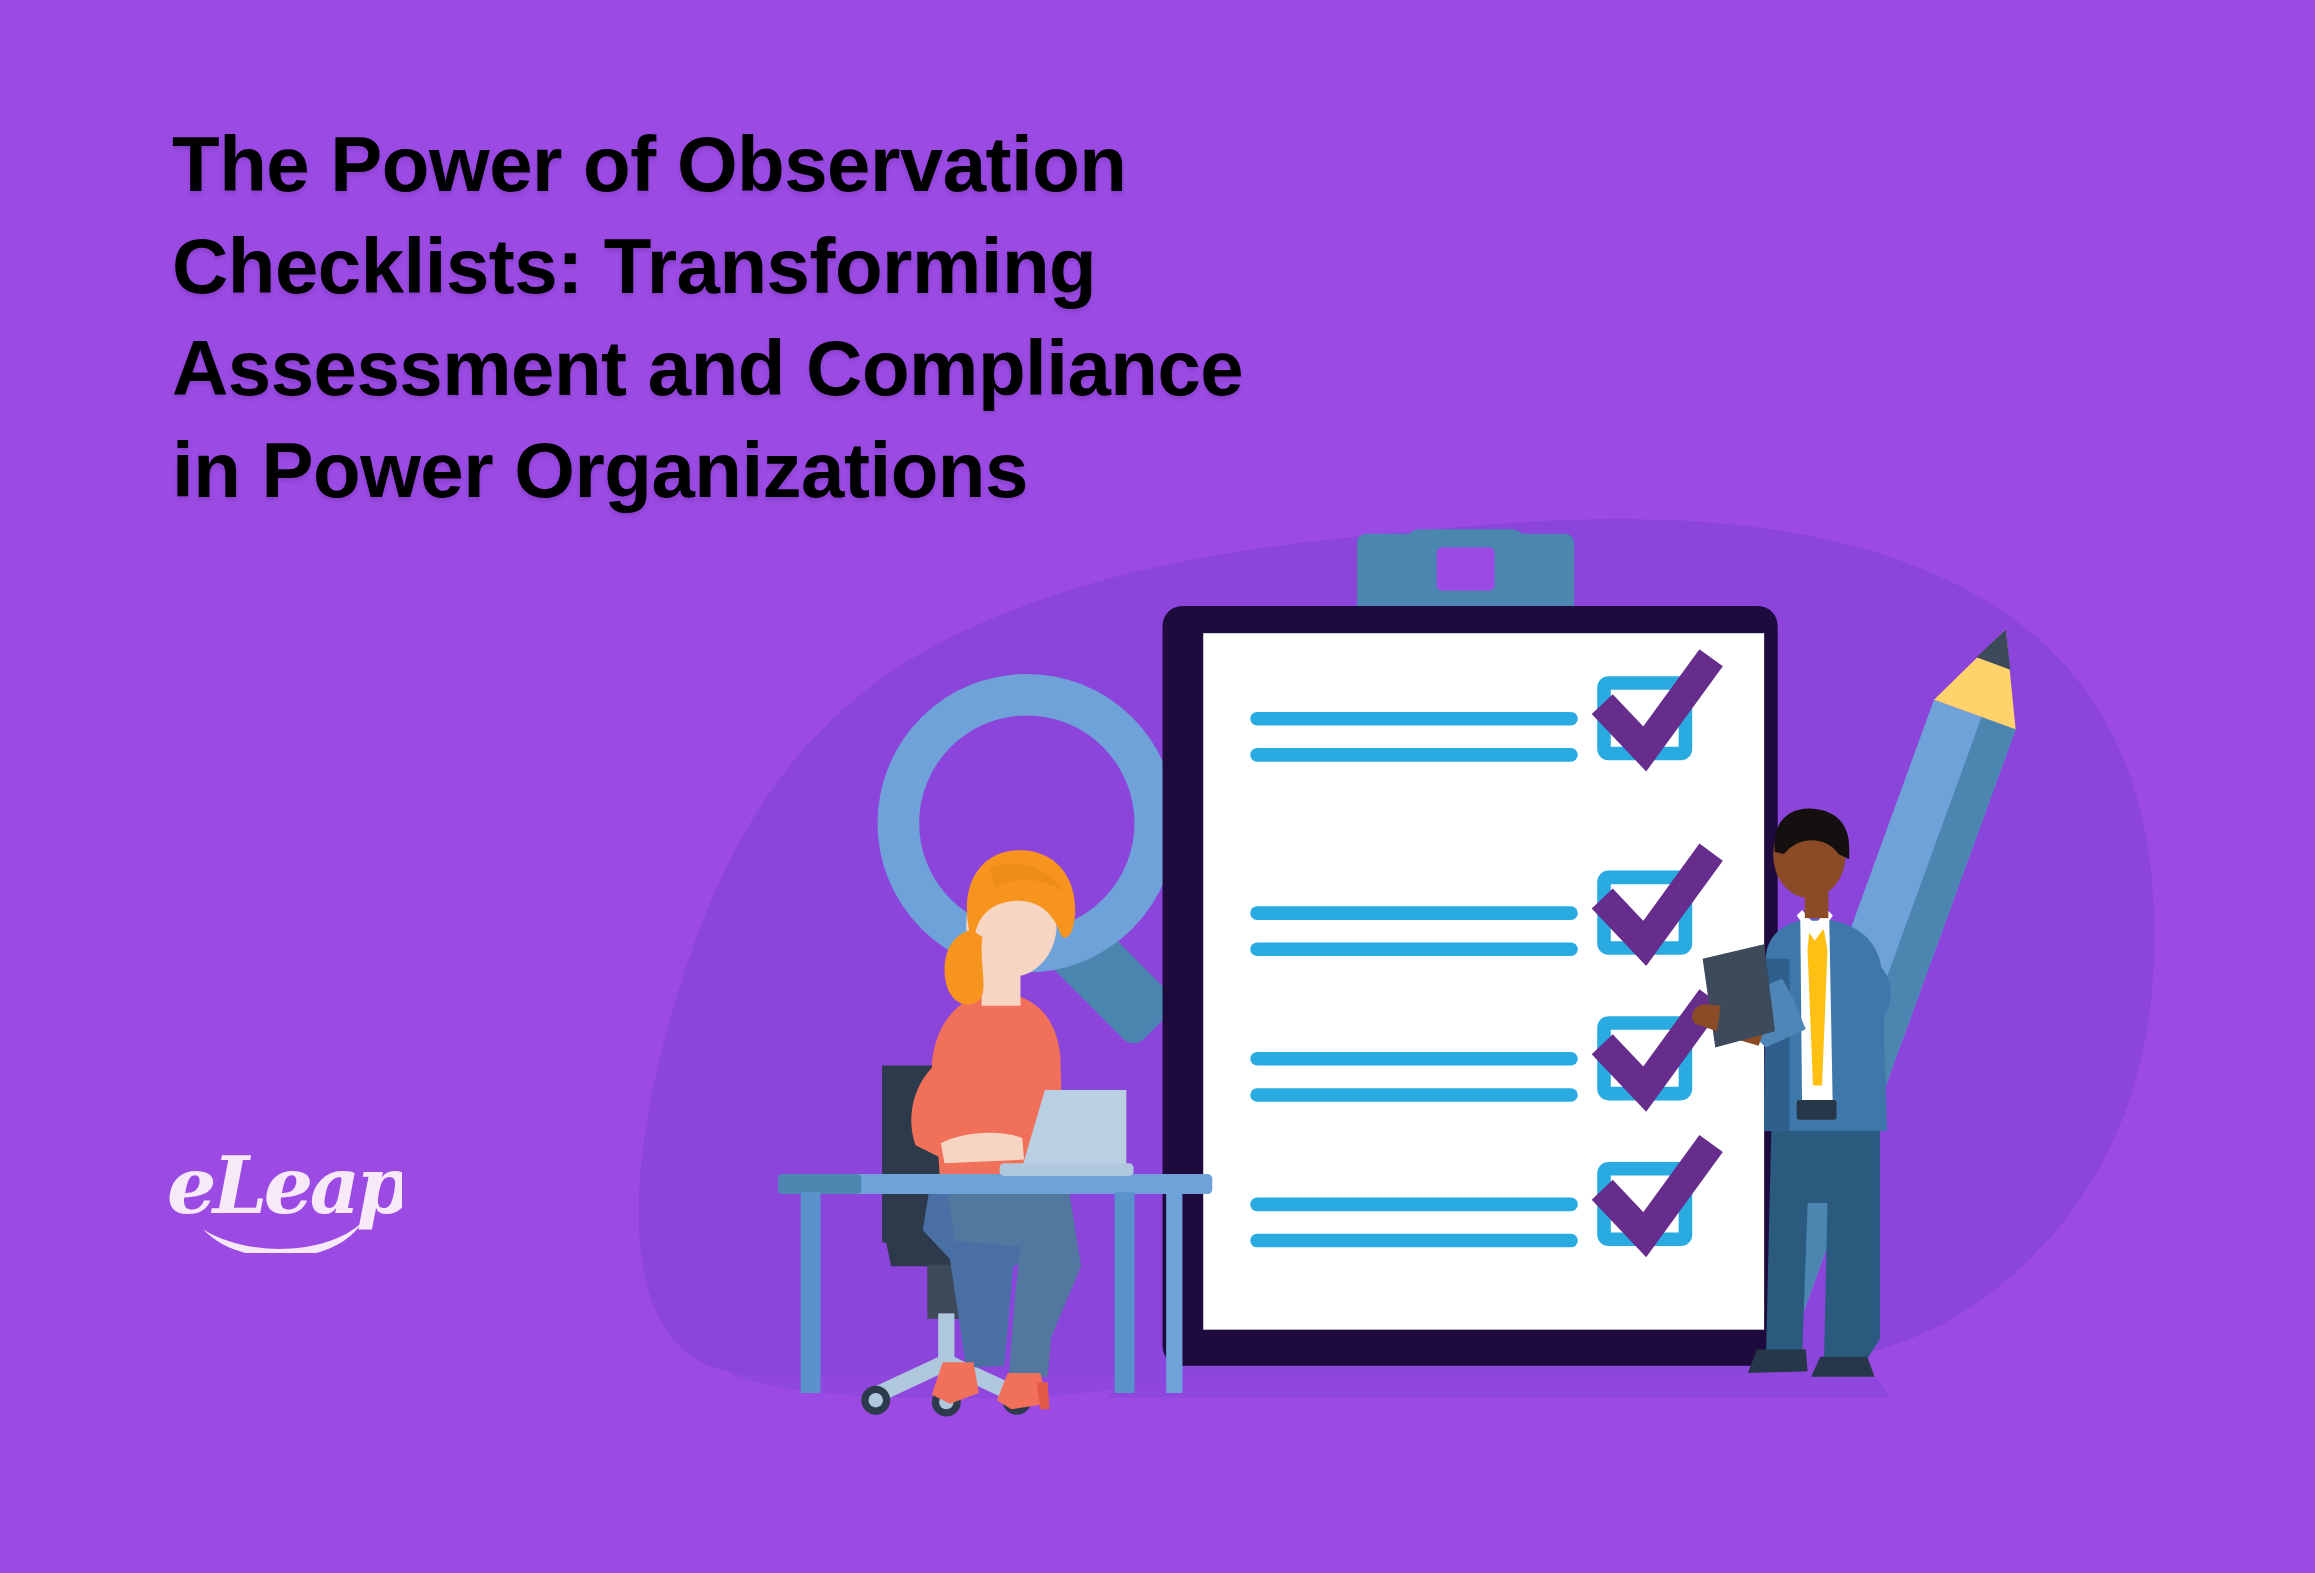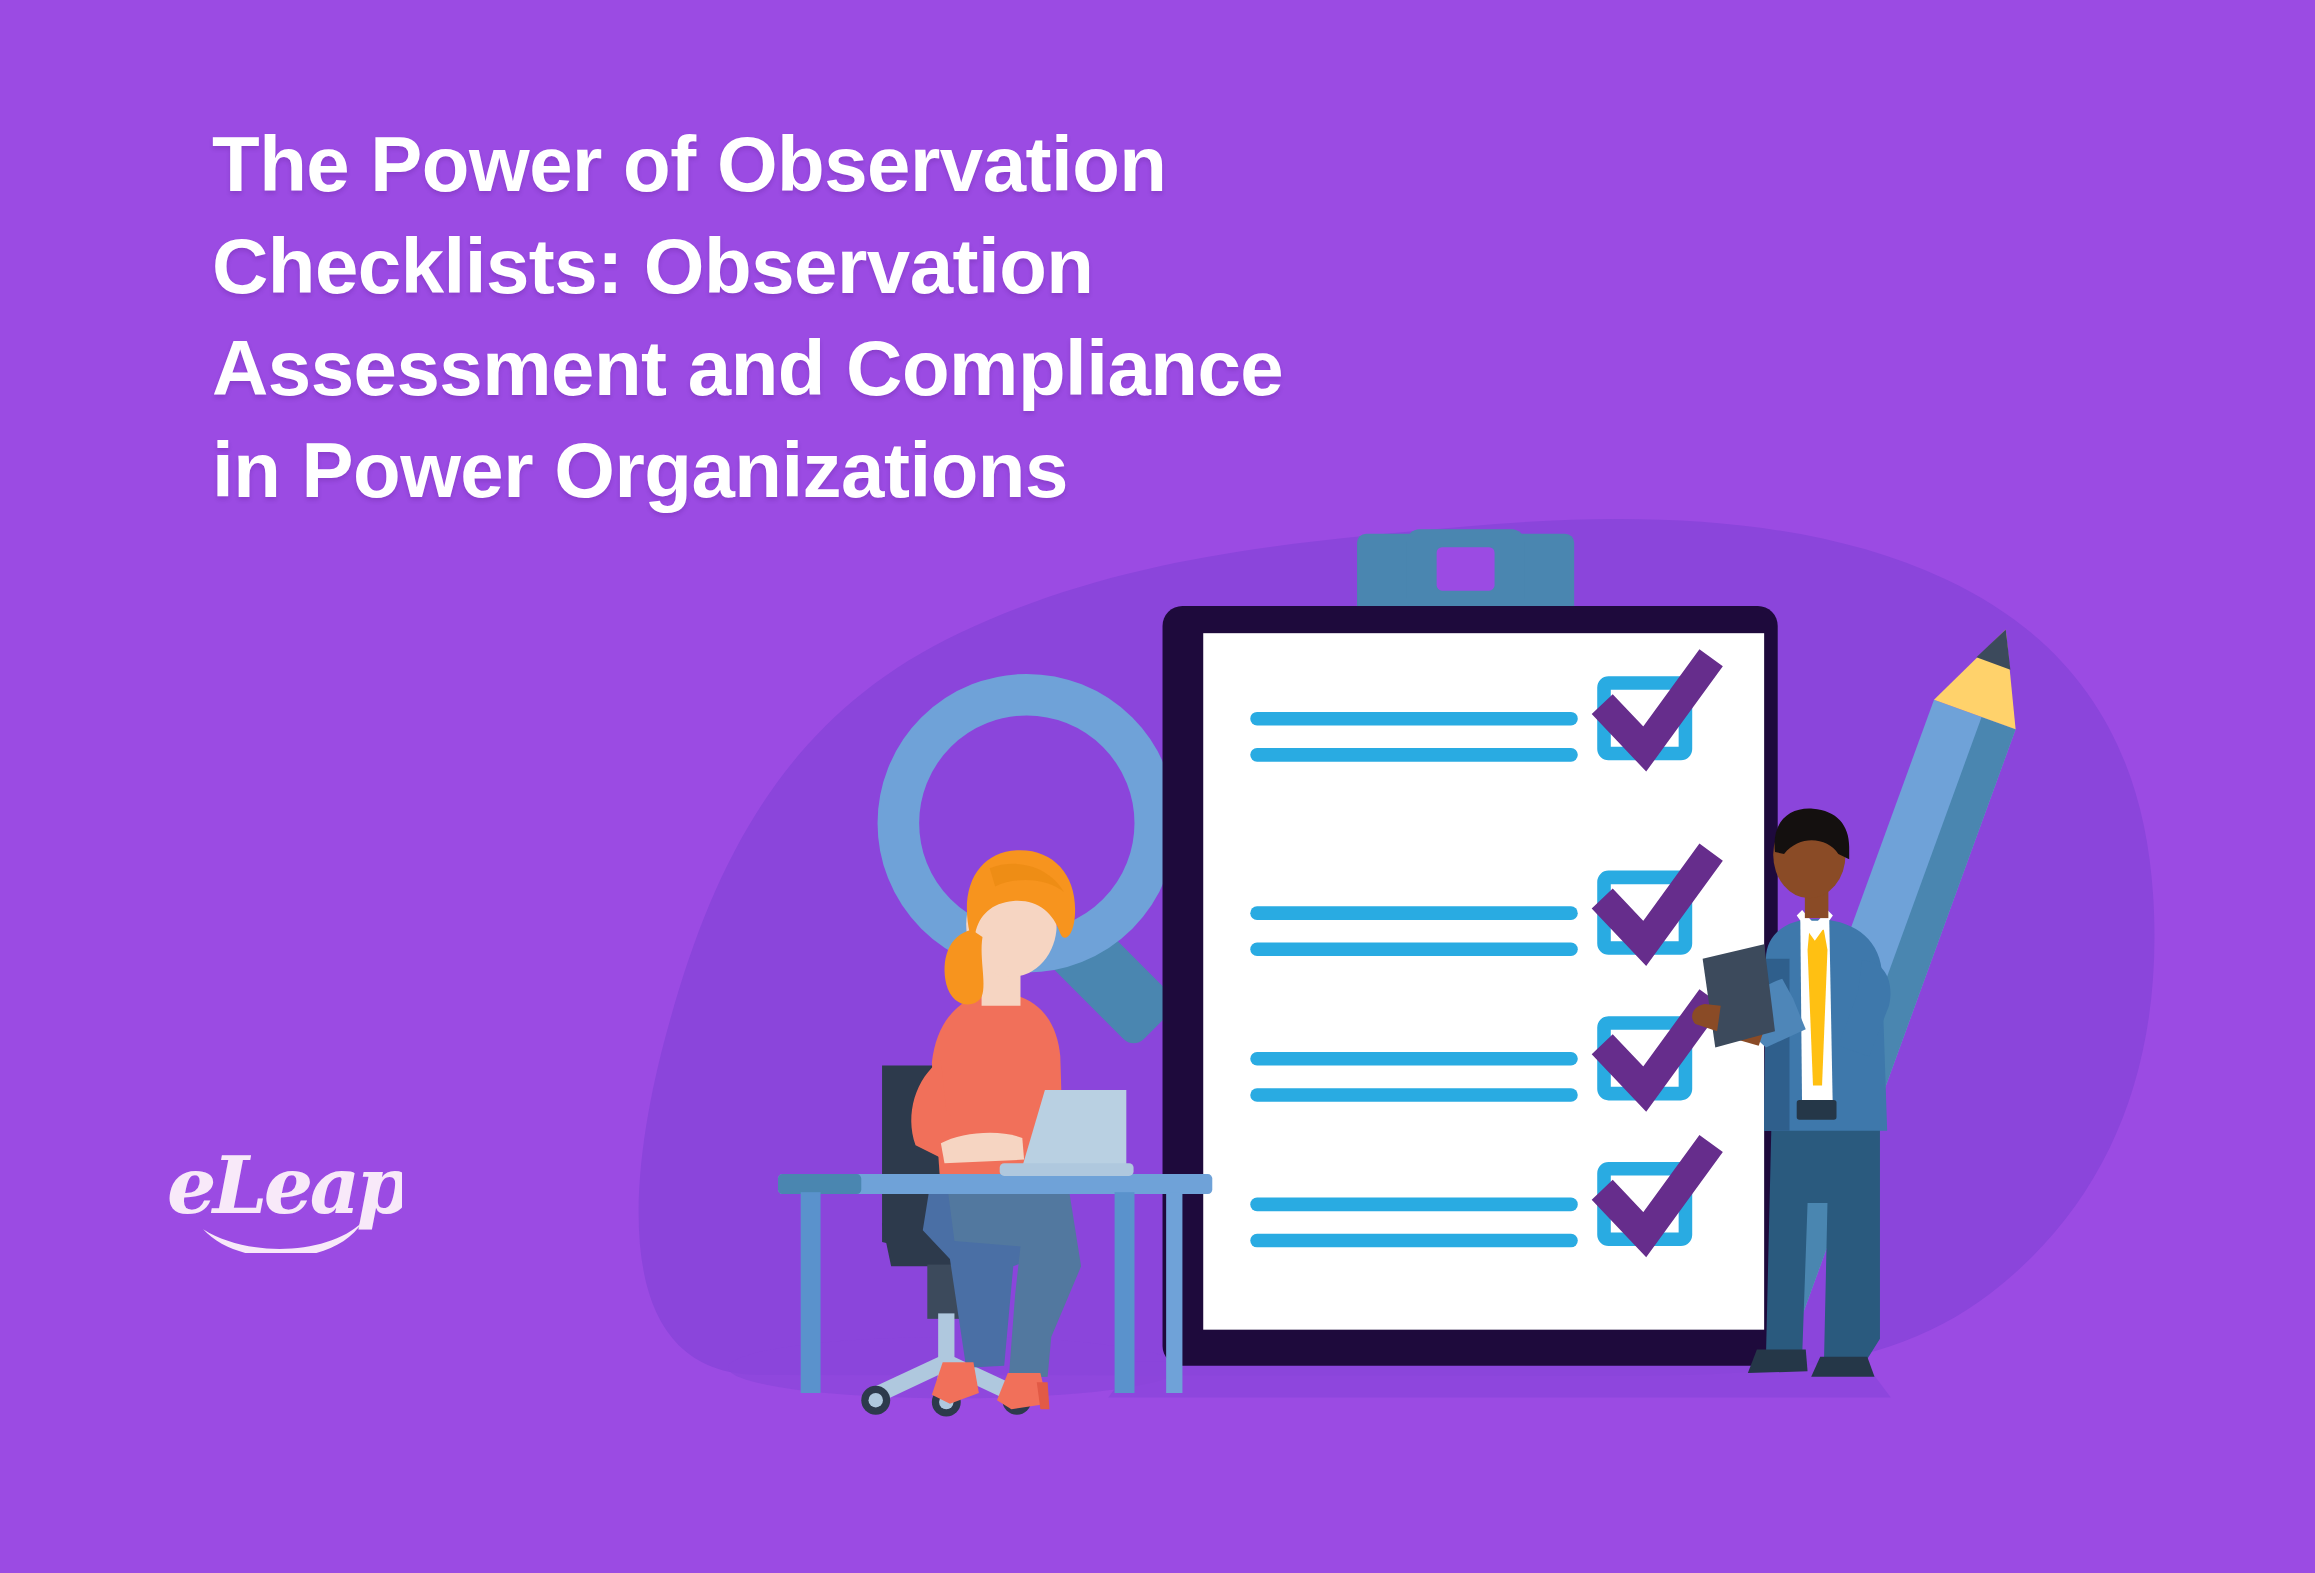--- a/index.html
+++ b/index.html
@@ -18,29 +18,28 @@
   
   .title-block{
     position:absolute;
     left:172px;
     top:113px;
     width:1411px;
     z-index:30;
   }
   .title-line{
     display:block;
-    color:#ffffff;
+    color:#000000;
     font-family:"Liberation Sans", sans-serif;
     font-size:78px;
     line-height:102px;
     font-weight:bold;
     letter-spacing:-0.5px;
     white-space:nowrap;
     text-shadow:0 2.7px 4.5px rgba(60,10,100,0.18);
-    margin-left:40px;
   }
 
   
   .logo-block{
     position:absolute;
     left:167px;
     top:1126px;
     z-index:30;
   }
   .logo-svg{ display:block; }
@@ -212,21 +211,21 @@
       <path fill="#4E86B8" d="M1970,1082 C1940,1092 1924,1112 1928,1136 L1952,1158 L1996,1138 L1982,1104 Z"></path>
       <path fill="#8A4B26" d="M1926,1122 C1912,1128 1908,1140 1916,1148 L1944,1156 L1952,1132 Z"></path>
 
       <path fill="#3C4A5C" d="M1882,1060 L1950,1044 L1962,1140 L1896,1158 Z"></path>
       <path fill="#8A4B26" d="M1884,1110 C1872,1112 1866,1124 1874,1132 L1898,1140 L1902,1112 Z"></path>
     </g>
   </svg>
 
   <div class="title-block">
     <span class="title-line">The Power of Observation</span>
-    <span class="title-line">Checklists: Observation</span>
+    <span class="title-line">Checklists: Transforming</span>
     <span class="title-line">Assessment and Compliance</span>
     <span class="title-line">in Power Organizations</span>
   </div>
 
   <div class="logo-block" title="eLeap">
     <svg class="logo-svg" width="235" height="127" viewBox="0 0 260 140">
       <text x="0" y="96" font-family="DejaVu Serif, serif" font-style="italic" font-weight="bold" font-size="86" fill="#F8E9F9" letter-spacing="-4">eLeap</text>
       <path d="M40,114 C90,146 180,142 216,106 C186,156 80,158 40,114 Z" fill="#F8E9F9"></path>
     </svg>
   </div>

